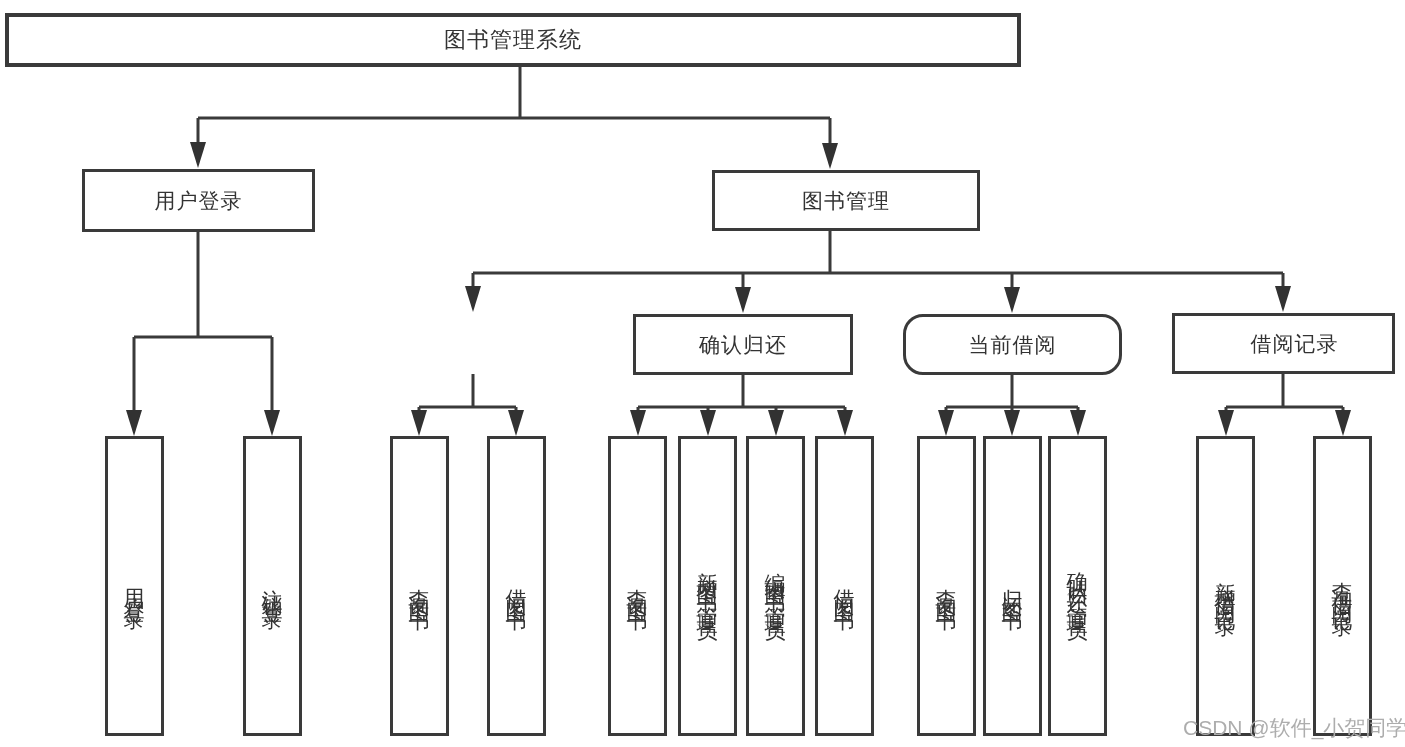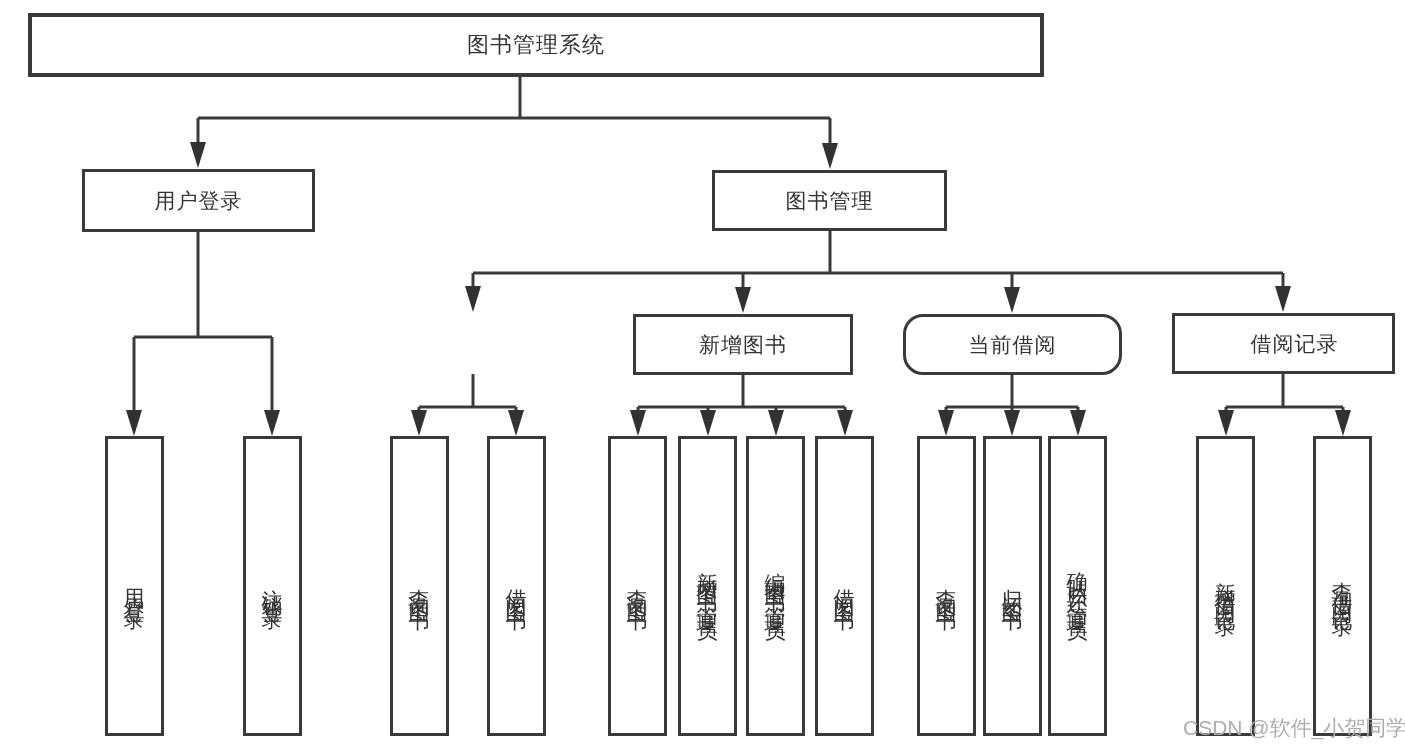--- a/index.html
+++ b/index.html
@@ -88,26 +88,26 @@
       <polygon points="768,410 784,410 776,436"></polygon>
       <polygon points="837,410 853,410 845,436"></polygon>
       <polygon points="938,410 954,410 946,436"></polygon>
       <polygon points="1004,410 1020,410 1012,436"></polygon>
       <polygon points="1070,410 1086,410 1078,436"></polygon>
       <polygon points="1218,410 1234,410 1226,436"></polygon>
       <polygon points="1335,410 1351,410 1343,436"></polygon>
     </g>
   </svg>
 
-  <div class="node root" style="left:28px; top:13px; width:1016px; height:64px;">图书管理系统</div>
+  <div class="node root" style="left:5px; top:13px; width:1016px; height:54px;">图书管理系统</div>
 
   <div class="node" style="left:82px; top:169px; width:233px; height:63px;">用户登录</div>
-  <div class="node" style="left:712px; top:170px; width:235px; height:61px;">图书管理</div>
+  <div class="node" style="left:712px; top:170px; width:268px; height:61px;">图书管理</div>
 
-  <div class="node" style="left:633px; top:314px; width:220px; height:61px;">新增图书</div>
+  <div class="node" style="left:633px; top:314px; width:220px; height:61px;">确认归还</div>
   <div class="node" style="left:903px; top:314px; width:219px; height:61px;border-radius:20px;">当前借阅</div>
   <div class="node" style="left:1172px; top:313px; width:223px; height:61px;padding-left:22px;">借阅记录</div>
 
   <div class="leaf" style="left:105px;">
     <span>用户登录</span>
   </div>
   <div class="leaf" style="left:243px;">
     <span>注销登录</span>
   </div>
 

